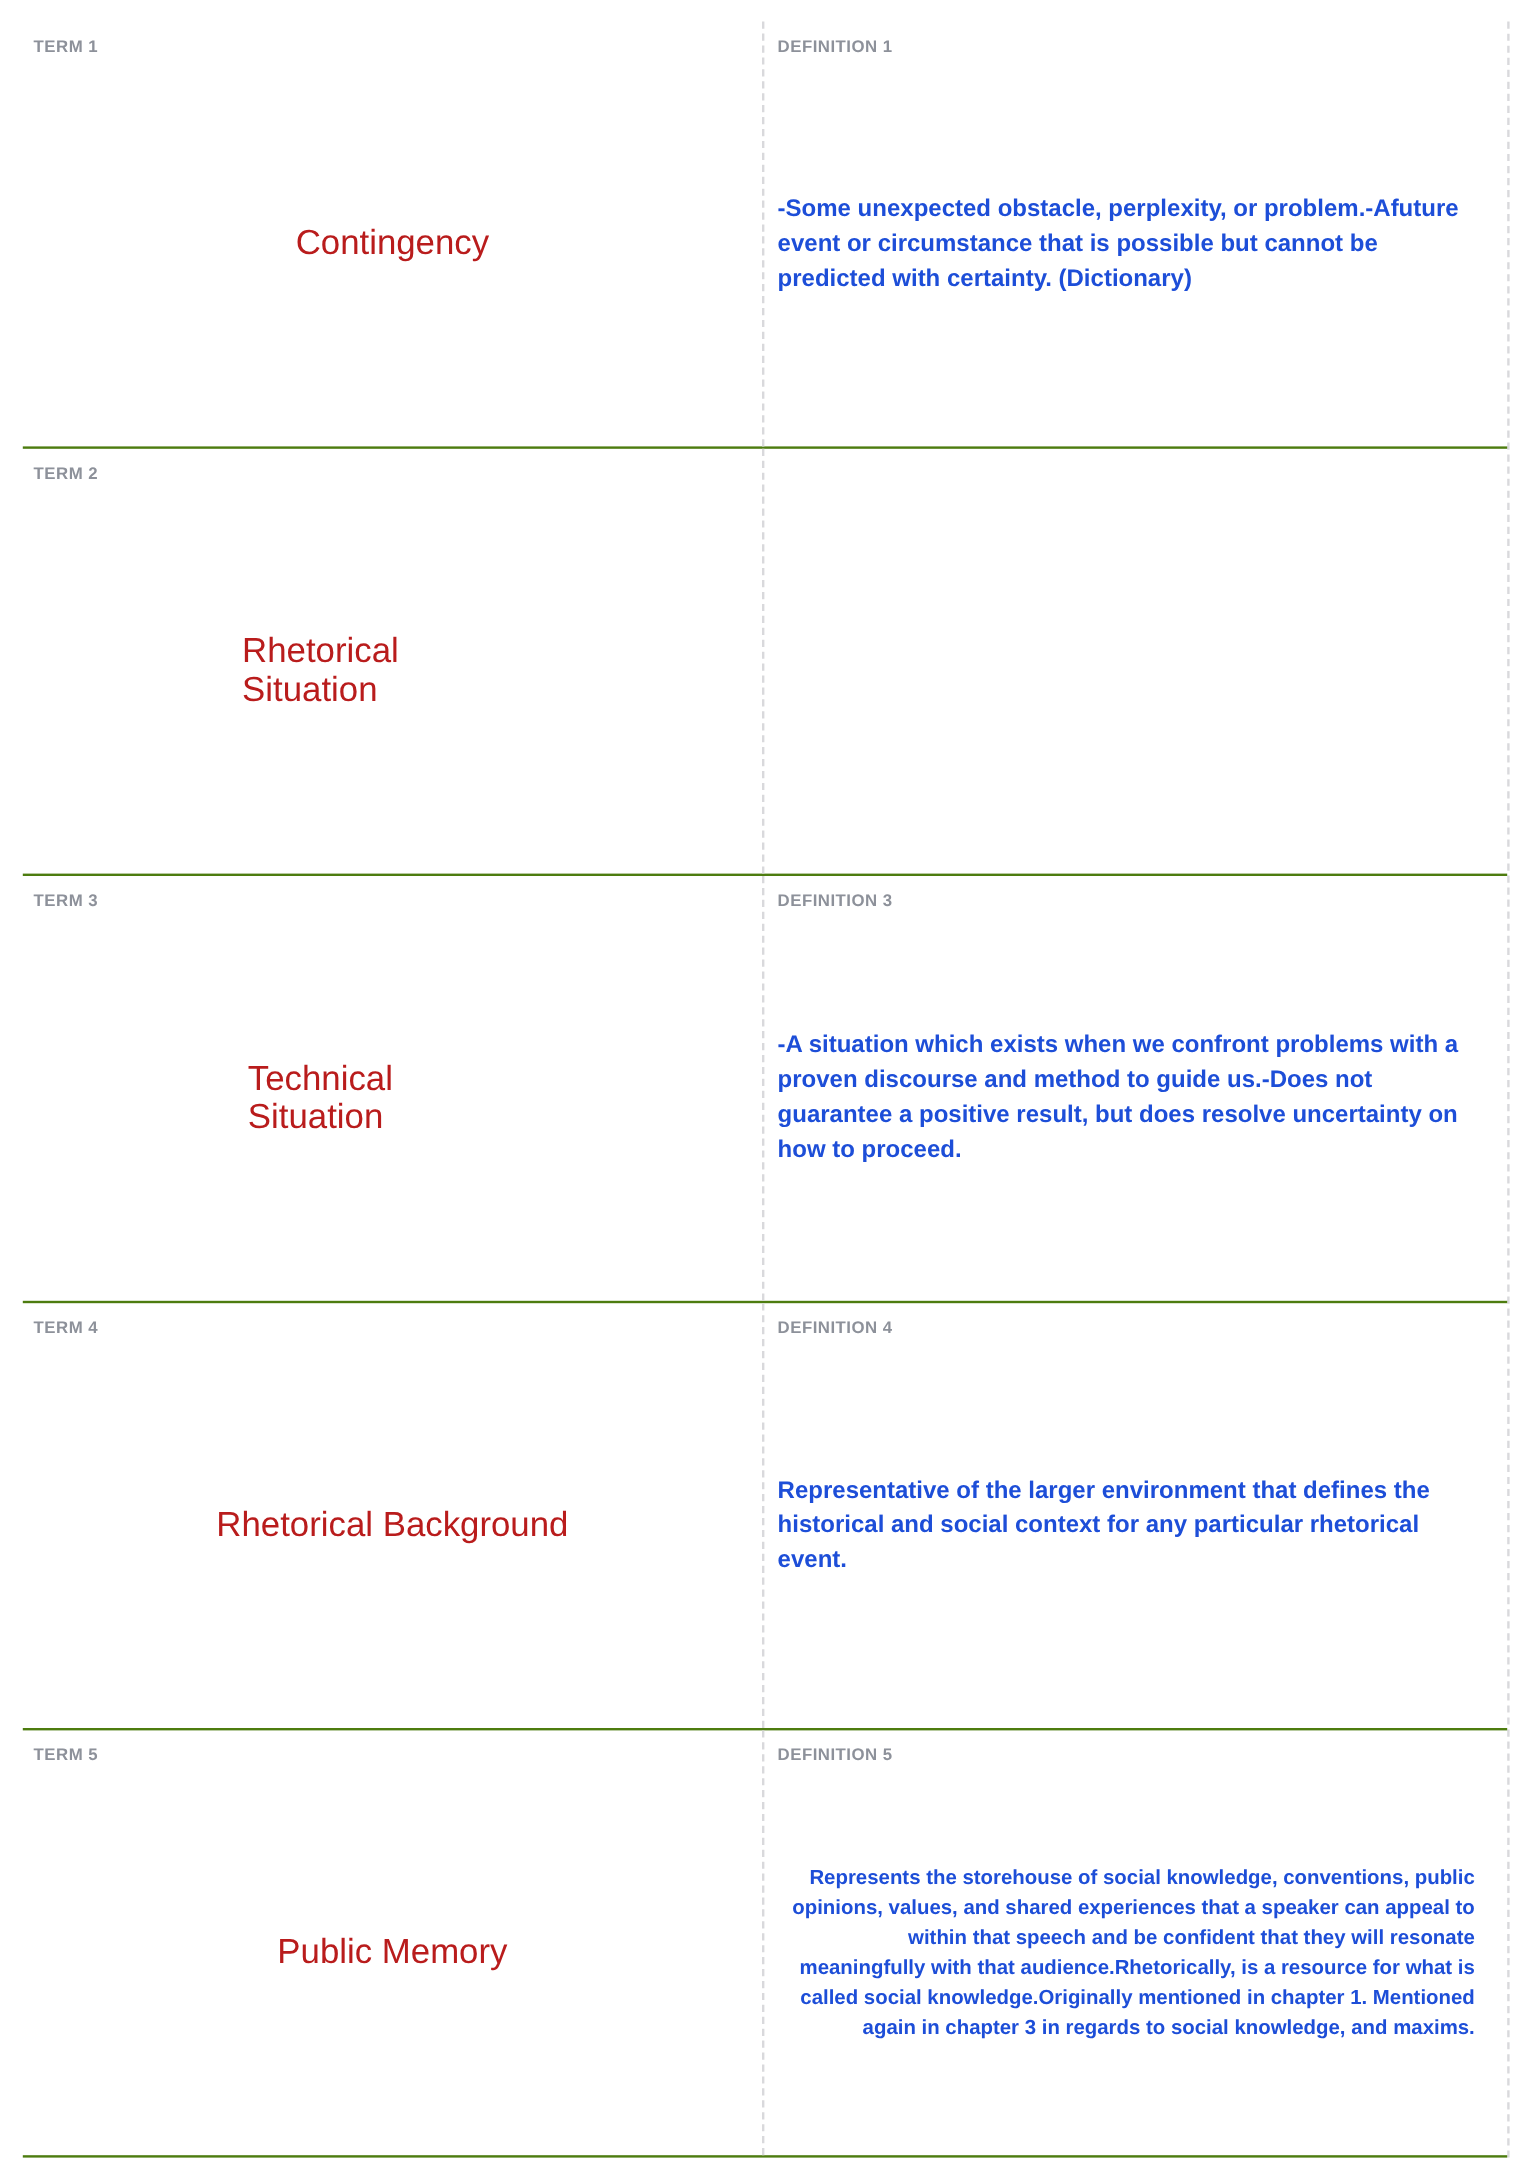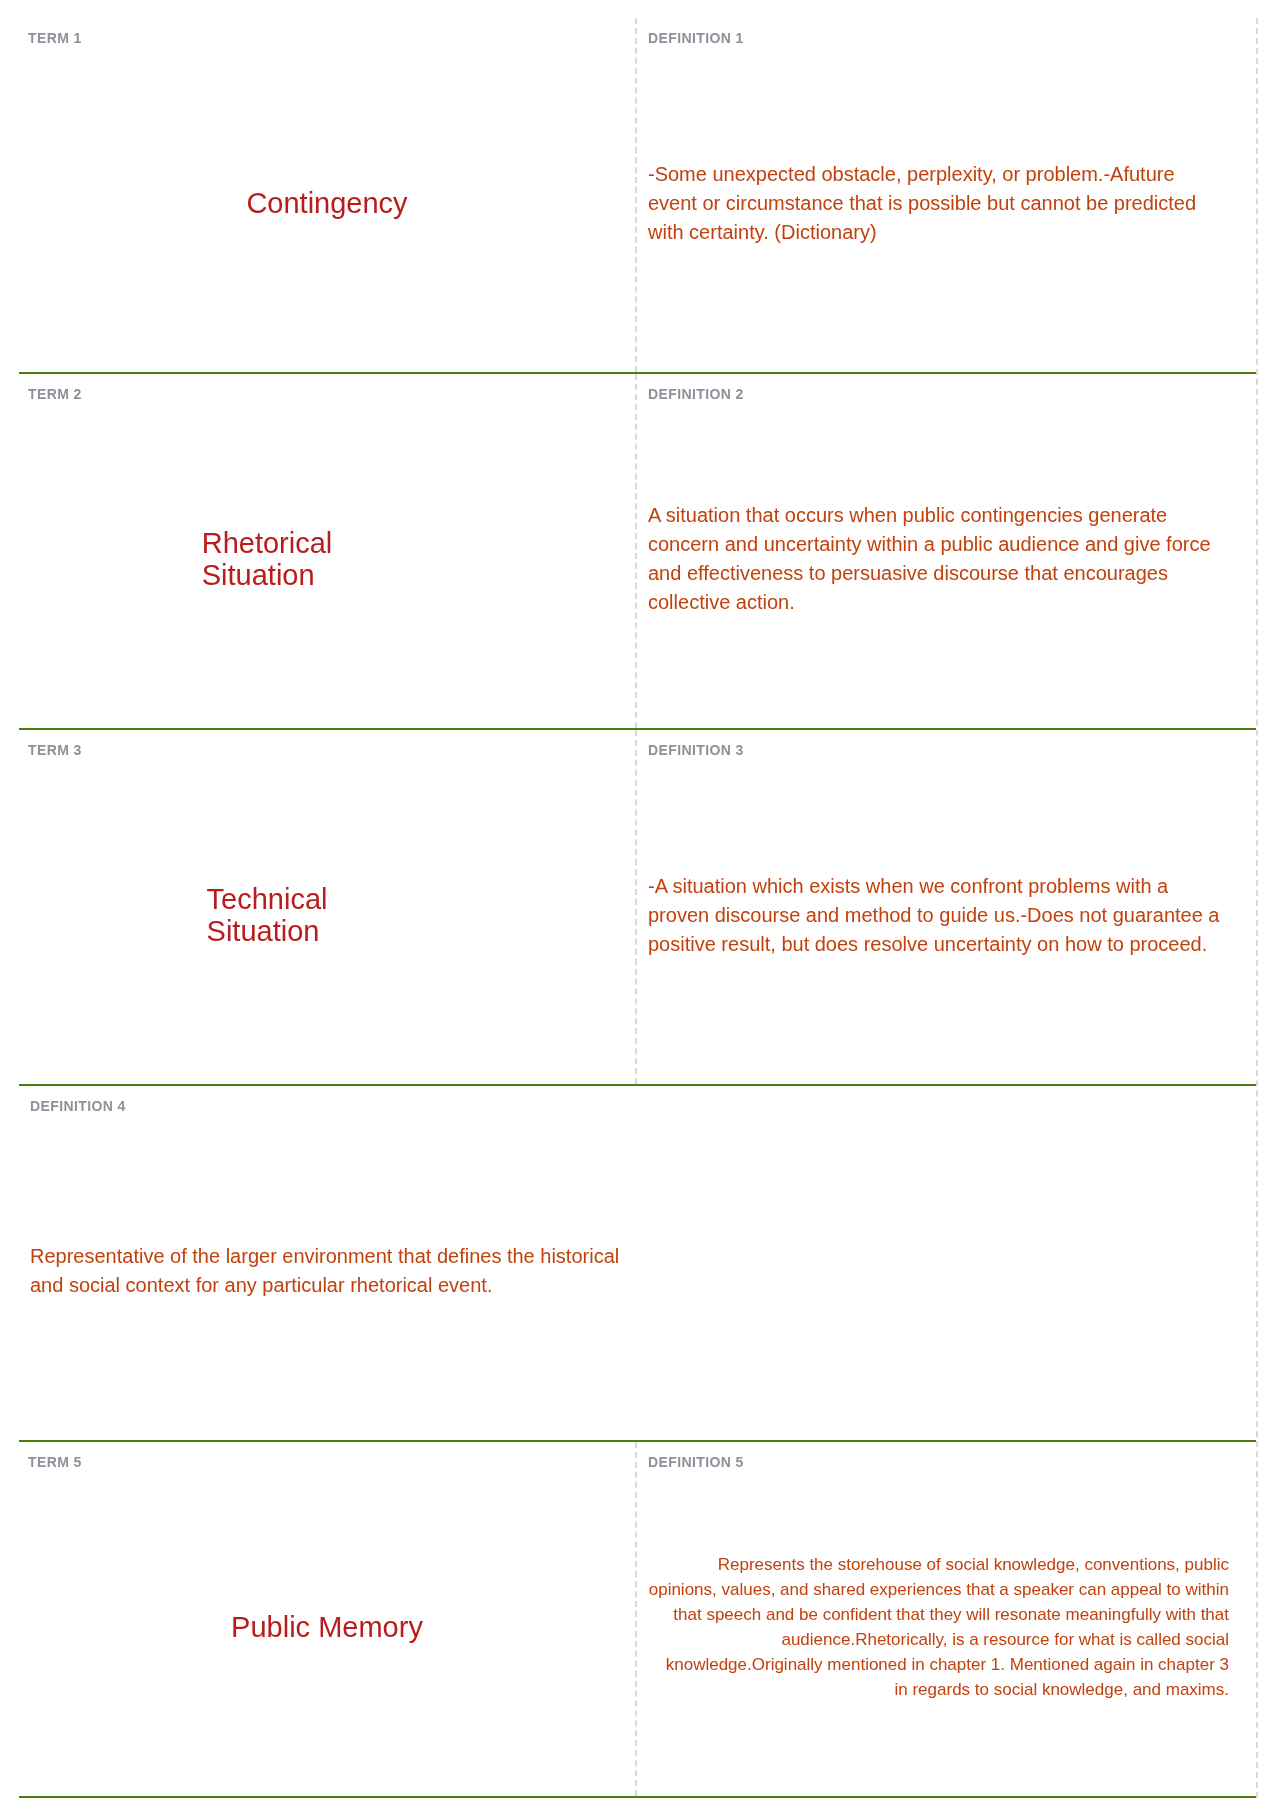--- a/index.html
+++ b/index.html
@@ -38,22 +38,23 @@
     color:#8d919a;letter-spacing:0.4px;
   }
   .term-cell .label{left:9px;}
   .def-cell .label{left:11px;}
   .term-text{
     font-size:29px;line-height:32px;color:#b91c1c;
     white-space:pre-line;text-align:left;
   }
   .term-text.two-line{margin-right:120px;}
   .def-text{
-    font-size:20px;line-height:29px;color:#c2410c;
+    font-size:20px;line-height:29px;color:#1d4ed8;
     max-width:590px;
+    font-weight:bold;
   }
   .def-text.dense{font-size:17px;line-height:25px;text-align:right;}
 </style>
 </head>
 <body>
 
 <div class="sheet">
 
   <section class="row">
     <div class="cell term-cell">
@@ -65,39 +66,39 @@
       <div class="def-text">-Some unexpected obstacle, perplexity, or problem.-Afuture event or circumstance that is possible but cannot be predicted with certainty. (Dictionary)</div>
     </div>
   </section>
 
   <section class="row">
     <div class="cell term-cell">
       <span class="label">TERM 2</span>
       <div class="term-text two-line">Rhetorical
 Situation</div>
     </div>
-    <div class="cell def-cell">
-      <span class="label">DEFINITION 2</span>
-      <div class="def-text">A situation that occurs when public contingencies generate concern and uncertainty within a public audience and give force and effectiveness to persuasive discourse that encourages collective action.</div>
-    </div>
   </section>
 
   <section class="row">
     <div class="cell term-cell">
       <span class="label">TERM 3</span>
       <div class="term-text two-line">Technical
 Situation</div>
     </div>
     <div class="cell def-cell">
       <span class="label">DEFINITION 3</span>
       <div class="def-text">-A situation which exists when we confront problems with a proven discourse and method to guide us.-Does not guarantee a positive result, but does resolve uncertainty on how to proceed.</div>
     </div>
   </section>
 
   <section class="row">
+    <div class="cell term-cell">
+      <span class="label">TERM 4</span>
+      <div class="term-text">Rhetorical Background</div>
+    </div>
     <div class="cell def-cell">
       <span class="label">DEFINITION 4</span>
       <div class="def-text">Representative of the larger environment that defines the historical and social context for any particular rhetorical event.</div>
     </div>
   </section>
 
   <section class="row">
     <div class="cell term-cell">
       <span class="label">TERM 5</span>
       <div class="term-text">Public Memory</div>

